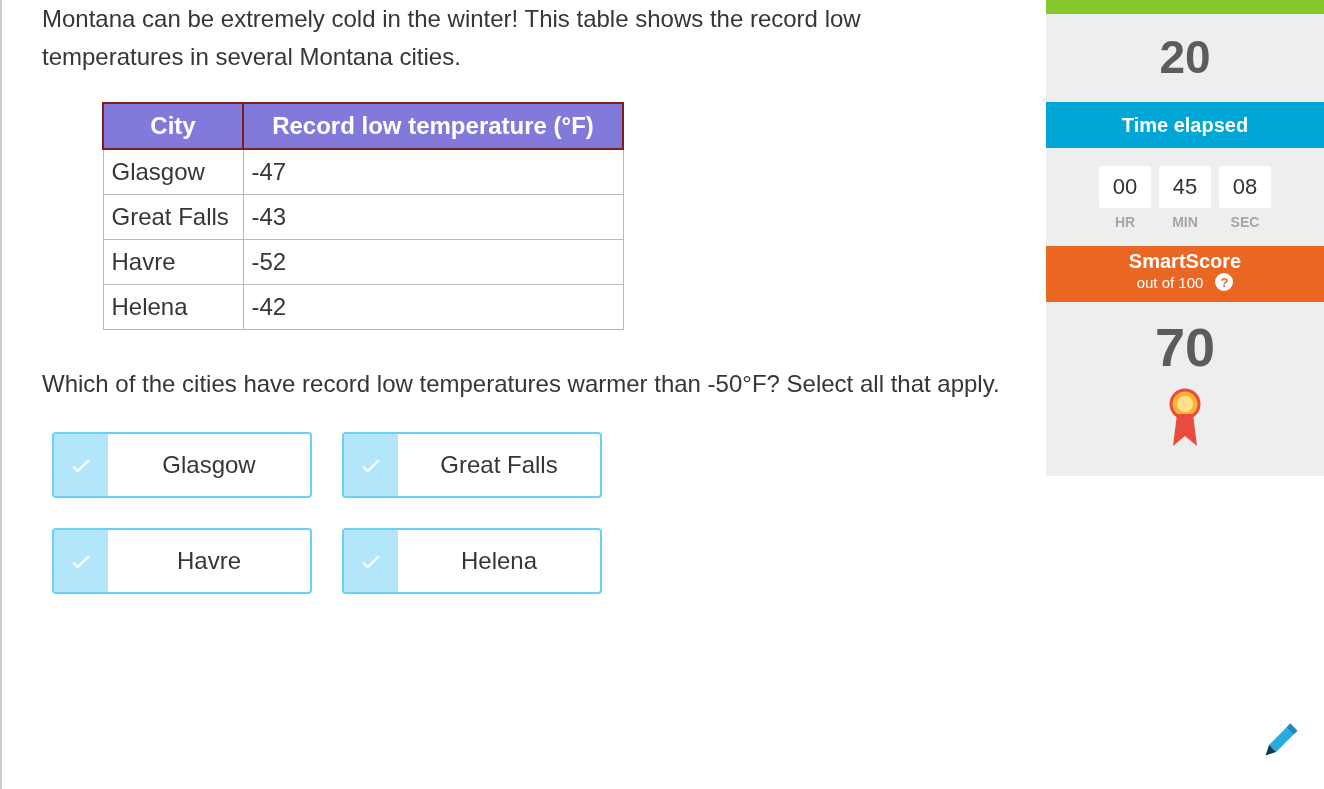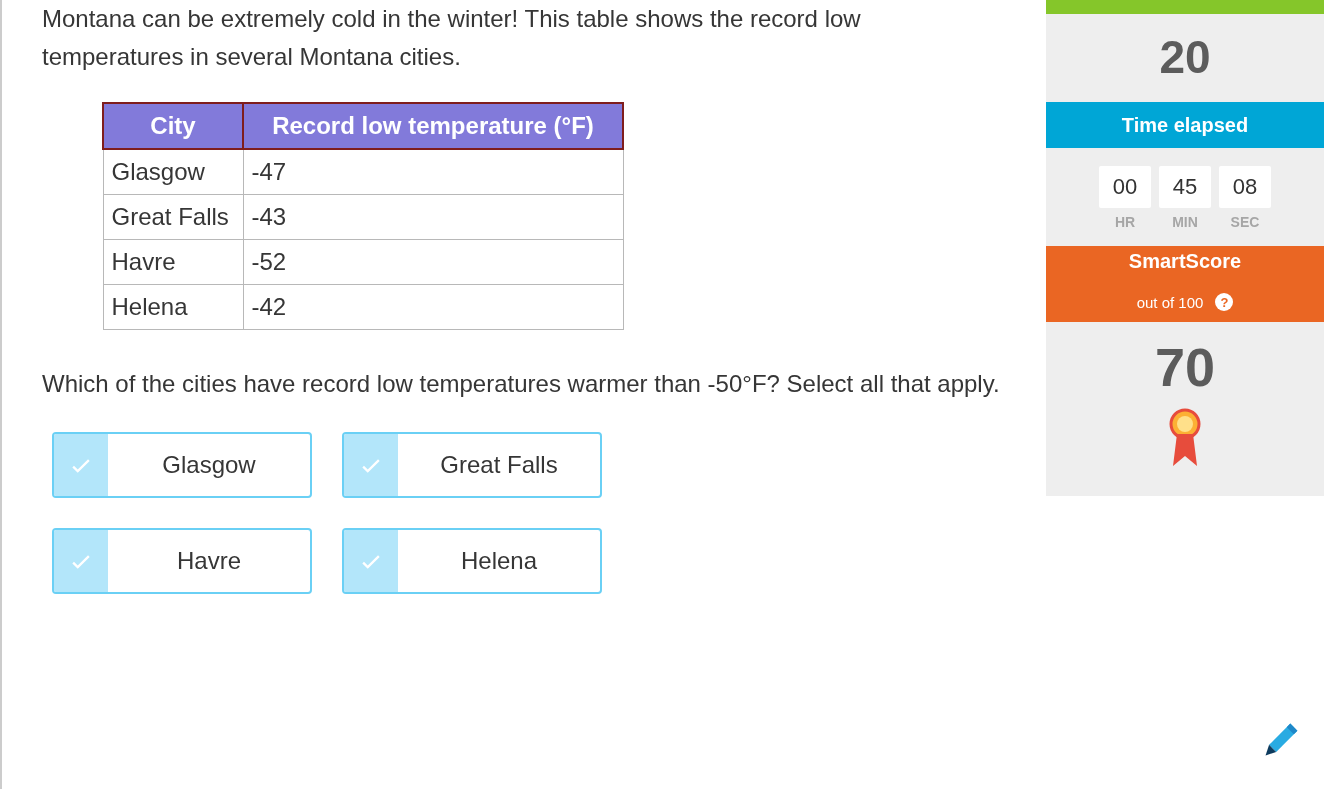--- a/index.html
+++ b/index.html
@@ -22,21 +22,21 @@
     .qa-box { background: #eee; display: flex; flex-direction: column; align-items: center; }
     .answered-bar { height: 14px; width: 100%; background: #85c62a; }
     .answered-num { font-size: 46px; font-weight: bold; color: #5c5c5c; padding: 16px 0 18px; }
     .time-header { width: 100%; background: #00a6d6; color: #fff; font-weight: bold; text-align: center; padding: 10px 0; font-size: 20px; line-height: 1.3; }
     .time-row { display: flex; gap: 8px; padding: 18px 0 6px; justify-content: center; }
     .time-cell { width: 52px; height: 42px; background: #fff; display: flex; align-items: center; justify-content: center; font-size: 22px; color: #333; border-radius: 2px; }
     .time-labels { display: flex; gap: 8px; padding-bottom: 16px; justify-content: center; align-items: flex-end; }
     .time-lab { width: 52px; text-align: center; font-size: 14px; color: #a6a6a6; font-weight: bold; }
     .score-header { width: 100%; background: #ea6623; color: #fff; text-align: center; padding: 4px 0 10px; }
     .score-title { font-weight: bold; font-size: 20px; }
-    .score-sub { font-size: 15px; display: inline-flex; align-items: center; gap: 12px; justify-content: center; margin-top: 20px; }
+    .score-sub { font-size: 15px; display: inline-flex; align-items: center; gap: 12px; justify-content: center; }
     .help { width: 18px; height: 18px; border-radius: 50%; background: #fff; color: #ea6623; font-weight: bold; font-size: 13px; display: inline-flex; align-items: center; justify-content: center; }
     .score-num { font-size: 54px; font-weight: bold; color: #5c5c5c; padding: 14px 0 10px; }
     .ribbon { padding-bottom: 20px; }
     .pencil { position: absolute; bottom: 18px; right: 20px; }
   </style>
 </head>
 <body>
 
 <div class="container">
   <div class="main">

